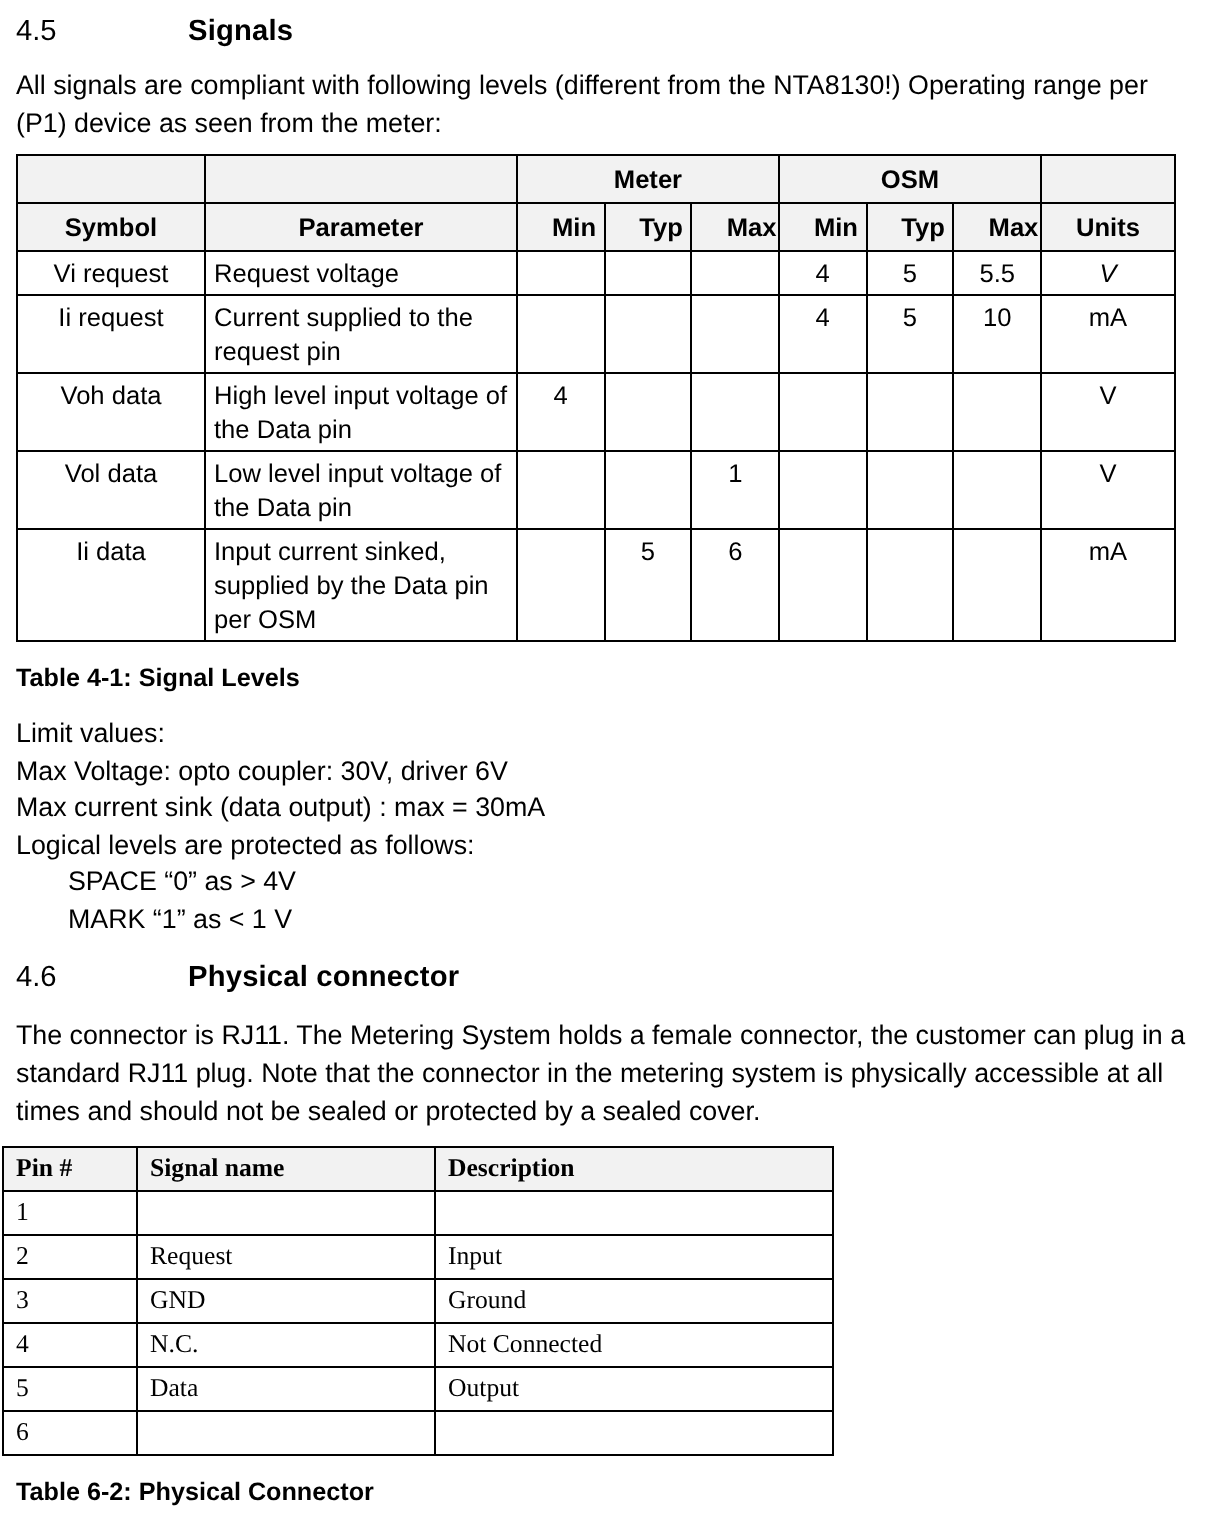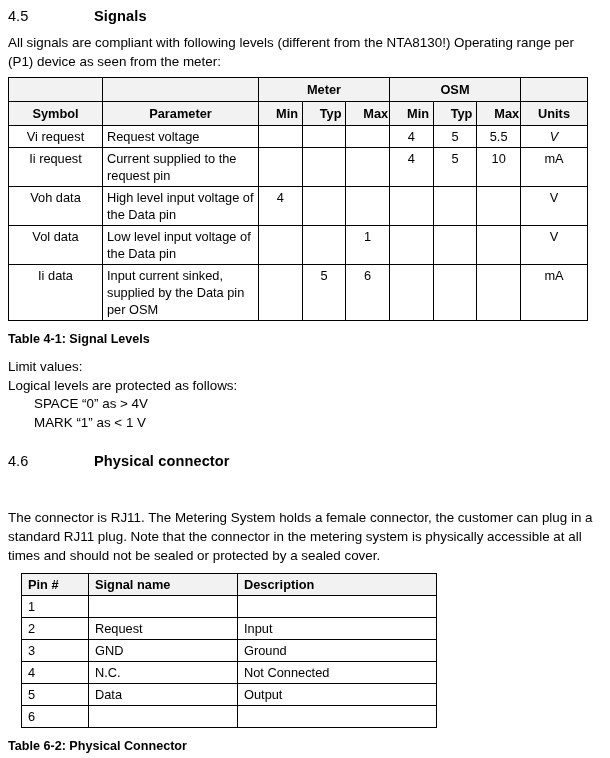--- a/index.html
+++ b/index.html
@@ -34,21 +34,21 @@
   .heading .num {
     width: 86px;
     flex: 0 0 86px;
     font-weight: normal;
   }
   .heading .ttl {
     font-weight: bold;
     letter-spacing: 0.1px;
   }
   #sec-signals { position: absolute; left: 8px; top: 7px; }
-  #sec-connector { position: absolute; left: 8px; top: 452px; }
+  #sec-connector { position: absolute; left: 8px; top: 480px; }
 
   
   .para {
     position: absolute;
     left: 8px;
     width: 586px;
     font-size: 13.4px;
     line-height: 1.42;
   }
   #intro-para { top: 33px; }
@@ -107,23 +107,24 @@
   #signals-table .c-num   { width: 44px;  text-align: center; }
   #signals-table .c-unit  { width: 58px;  text-align: center; }
   #signals-table td { height: 17px; }
   .row-tall td { height: 42px; }
   .row-xtall td { height: 60px; }
   .unit-italic { font-style: italic; }
 
   
   #pin-table {
     position: absolute;
-    left: 21px;
+    left: 1px;
     top: 573px;
     width: 380px;
+    font-family: Liberation Serif, serif;
   }
   #pin-table .c-pin  { width: 54px; }
   #pin-table .c-sig  { width: 136px; }
   #pin-table .c-desc { width: 186px; }
   #pin-table td { height: 17px; padding: 2px 6px; }
   #pin-table .thead-cell { text-align: left; padding-left: 6px; }
 </style>
 </head>
 <body>
 
@@ -216,20 +217,22 @@
         <td class="c-num"></td>
         <td class="c-unit">mA</td>
       </tr>
     </tbody>
   </table>
 
   <div class="caption" id="caption-1">Table 4-1: Signal Levels</div>
 
   <div class="limits">
     <div>Limit values:</div>
+    <div>Max Voltage: opto coupler: 30V, driver 6V</div>
+    <div>Max current sink (data output) : max = 30mA</div>
     <div>Logical levels are protected as follows:</div>
     <div class="indent">SPACE “0” as &gt; 4V</div>
     <div class="indent">MARK “1” as &lt; 1 V</div>
   </div>
 
   <div class="heading" id="sec-connector">
     <span class="num">4.6</span>
     <span class="ttl">Physical connector</span>
   </div>
 

